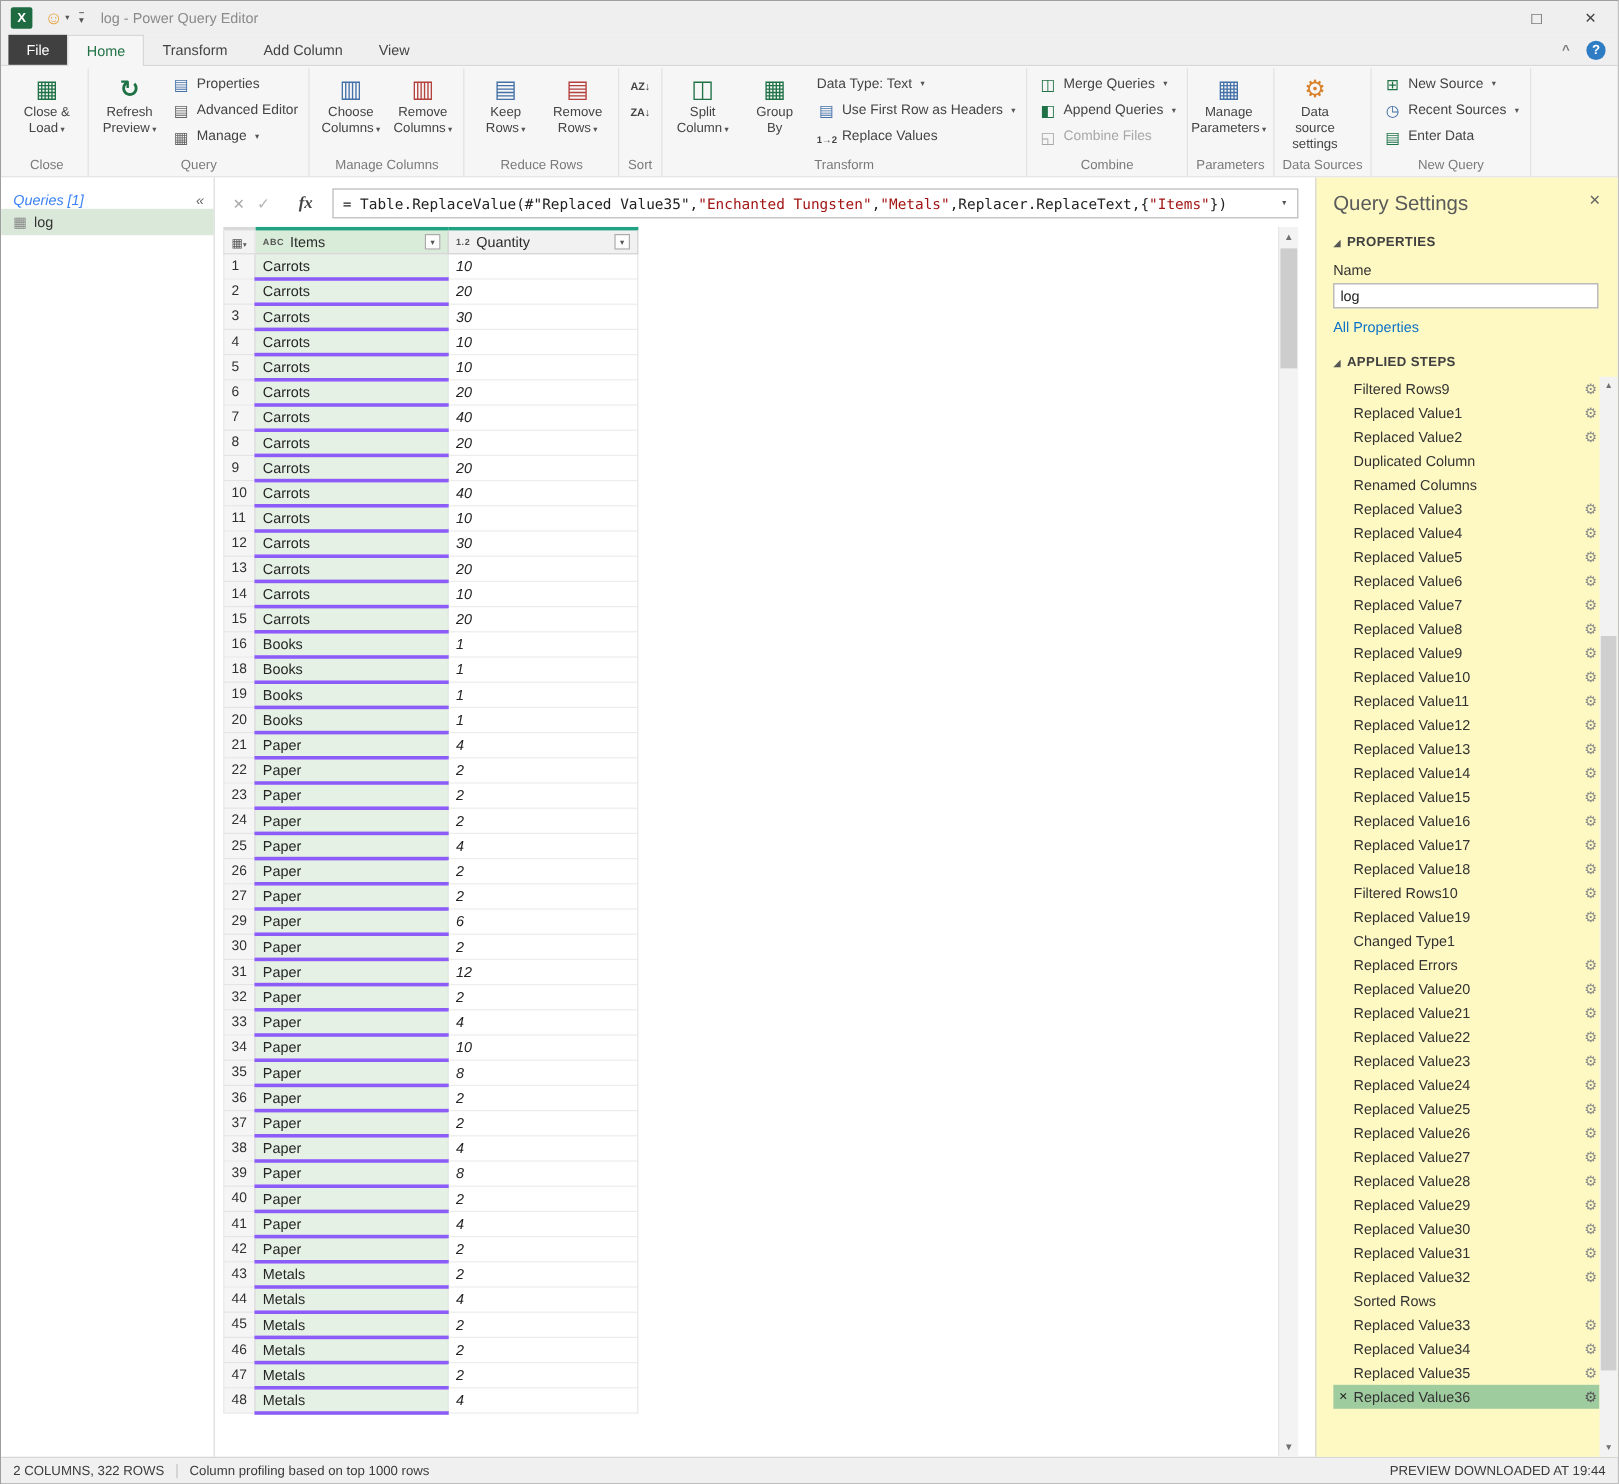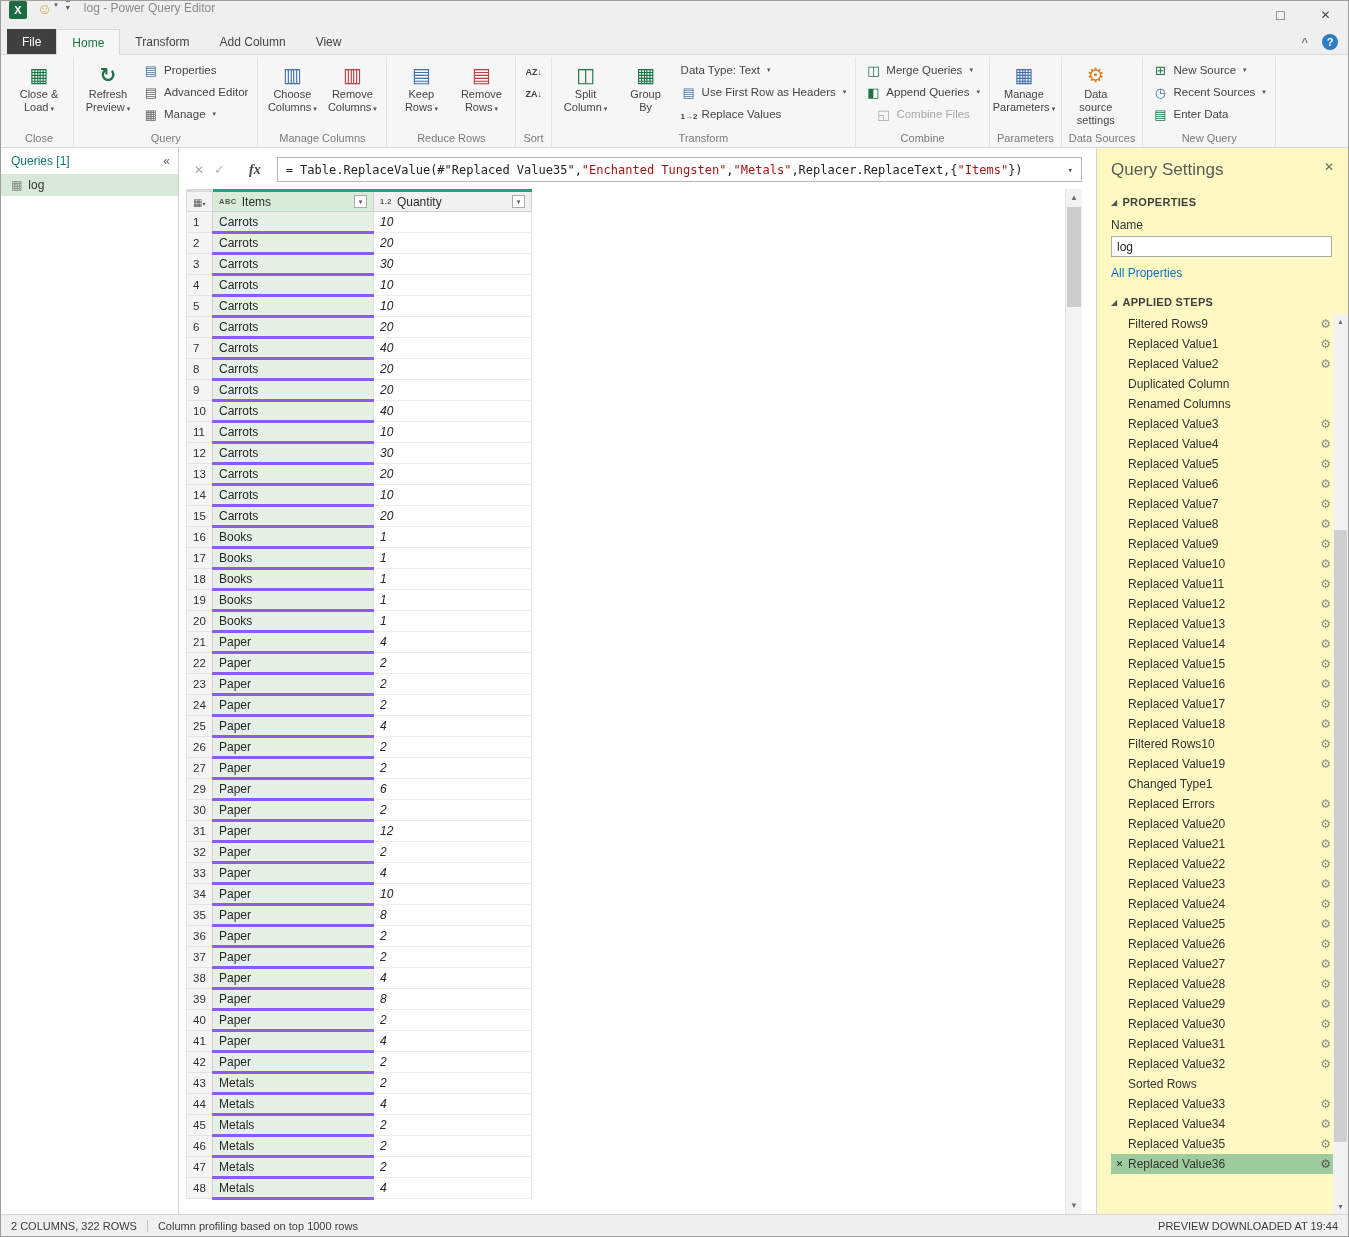--- a/index.html
+++ b/index.html
@@ -5,21 +5,21 @@
   * { box-sizing: border-box; }
   html,body { margin:0; padding:0; }
   body {
     width:1349px; height:1237px; overflow:hidden;
     font-family:"Liberation Sans","DejaVu Sans",sans-serif;
     font-size:12px; color:#333; background:#fff;
   }
   .window { width:100%; height:100%; display:flex; flex-direction:column; border:1px solid #9e9e9e; background:#fff; }
 
   
-  .titlebar { height:28px; background:#efefef; display:flex; align-items:flex-start; padding:0 0 0 8px; flex:0 0 auto; }
+  .titlebar { height:28px; background:#efefef; display:flex; align-items:center; padding:0 0 0 8px; flex:0 0 auto; }
   .excel-logo { width:18px; height:18px; background:#1e6b41; border-radius:2px; color:#fff; font-weight:bold; font-size:11px; display:flex; align-items:center; justify-content:center; }
   .excel-logo::before { content:'X'; }
   .smiley { color:#e8a33d; font-size:15px; margin-left:10px; line-height:1; }
   .smiley::before { content:'☺'; }
   .dd { font-size:7px; color:#555; margin-left:2px; }
   .dd::before{ content:'▾'; }
   .qat-dd { font-size:8px; color:#555; margin-left:8px; border-top:1px solid #777; padding-top:1px; }
   .qat-dd::before { content:'▾'; }
   .title-text { margin-left:14px; color:#8a8a8a; font-size:12px; }
   .win-buttons { margin-left:auto; display:flex; height:100%; }
@@ -43,21 +43,21 @@
   .ribbon { height:93px; background:#f6f6f6; border-bottom:1px solid #d9d9d9; display:flex; align-items:stretch; padding:2px 4px 0 4px; flex:0 0 auto; }
   .rgroup { display:flex; flex-direction:column; border-right:1px solid #e2e2e2; padding:1px 5px; }
   .rgroup-row { flex:1; display:flex; align-items:flex-start; gap:2px; }
   .rgroup-label { text-align:center; font-size:11px; color:#7a7a7a; padding:1px 2px 2px 2px; white-space:nowrap; }
   .rbtn-big { width:58px; display:flex; flex-direction:column; align-items:center; padding:4px 2px 2px 2px; border-radius:2px; }
   .rbtn-big .ic.big { font-size:20px; height:26px; line-height:26px; }
   .rbig-label { display:flex; flex-direction:column; align-items:center; font-size:11px; line-height:13px; color:#444; text-align:center; }
   .rstack { display:flex; flex-direction:column; justify-content:flex-start; gap:2px; padding-top:2px; }
   .rbtn-small { display:flex; align-items:center; gap:5px; height:20px; padding:0 4px; border-radius:2px; white-space:nowrap; color:#444; }
   .rbtn-small .rsmall-label { font-size:11.5px; }
-  .rbtn-small.disabled, .rbtn-small.disabled .ic::before { color:#a8a8a8 !important;justify-content:center; }
+  .rbtn-small.disabled, .rbtn-small.disabled .ic::before { color:#a8a8a8 !important; }
   .ic { display:inline-block; text-align:center; line-height:1; }
   .ic.sm { font-size:13px; width:16px; }
   .ic-close-load::before { content:'▦'; color:#1f7246; }
   .ic-refresh::before { content:'↻'; color:#1f7246; font-weight:bold; }
   .ic-properties::before { content:'▤'; color:#4472a8; }
   .ic-advanced-editor::before { content:'▤'; color:#666; }
   .ic-manage::before { content:'▦'; color:#666; }
   .ic-choose-columns::before { content:'▥'; color:#4472a8; }
   .ic-remove-columns::before { content:'▥'; color:#b4413e; }
   .ic-keep-rows::before { content:'▤'; color:#4472a8; }
@@ -75,21 +75,21 @@
   .ic-data-source-settings::before { content:'⚙'; color:#d9822b; }
   .ic-new-source::before { content:'⊞'; color:#1f7246; }
   .ic-recent-sources::before { content:'◷'; color:#4472a8; }
   .ic-enter-data::before { content:'▤'; color:#1f7246; }
 
   
   .main { flex:1 1 auto; min-height:0; display:flex; background:#fff; }
 
   
   .queries-pane { width:178px; flex:0 0 auto; border-right:1px solid #d4d4d4; display:flex; flex-direction:column; background:#fff; }
-  .queries-header { height:26px; display:flex; align-items:center; padding:0 8px 0 10px; color:#0f766e; }
+  .queries-header { height:26px; display:flex; align-items:flex-end; padding:0 8px 0 10px; color:#3b82f6;font-style:italic; }
   .queries-collapse { margin-left:auto; color:#666; font-size:12px; }
   .queries-collapse::before { content:'«'; }
   .query-item { height:22px; display:flex; align-items:center; gap:6px; padding:0 10px; }
   .query-item.selected { background:#d9e8d9; }
   .ic-query::before { content:'▦'; color:#888; font-size:12px; }
 
   
   .center { flex:1 1 auto; min-width:0; display:flex; flex-direction:column; padding:8px 14px 0 7px; background:#fff; }
   .formula-bar { height:27px; flex:0 0 auto; display:flex; align-items:center; gap:10px; padding-left:8px; }
   .fb-x { color:#a9a9a9; font-size:12px; }
@@ -509,25 +509,20 @@
                 <td class="cell-num">15</td>
                 <td class="cell-item">Carrots</td>
                 <td class="cell-qty">20</td>
               </tr>
               <tr class="grid-row">
                 <td class="cell-num">16</td>
                 <td class="cell-item">Books</td>
                 <td class="cell-qty">1</td>
               </tr>
               <tr class="grid-row">
-                <td class="cell-num">17</td>
-                <td class="cell-item">Books</td>
-                <td class="cell-qty">1</td>
-              </tr>
-              <tr class="grid-row">
                 <td class="cell-num">18</td>
                 <td class="cell-item">Books</td>
                 <td class="cell-qty">1</td>
               </tr>
               <tr class="grid-row">
                 <td class="cell-num">19</td>
                 <td class="cell-item">Books</td>
                 <td class="cell-qty">1</td>
               </tr>
               <tr class="grid-row">

